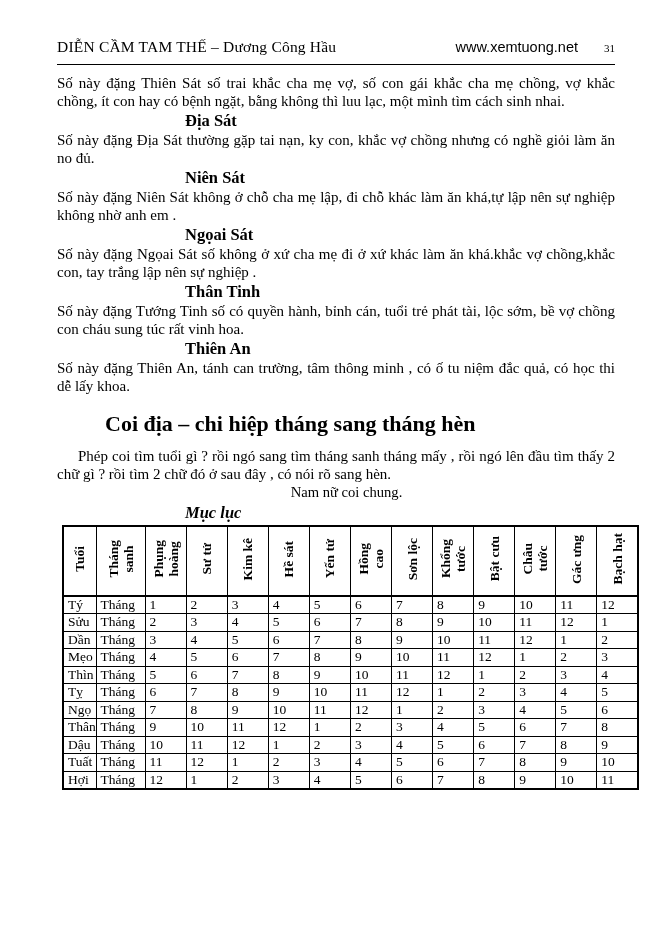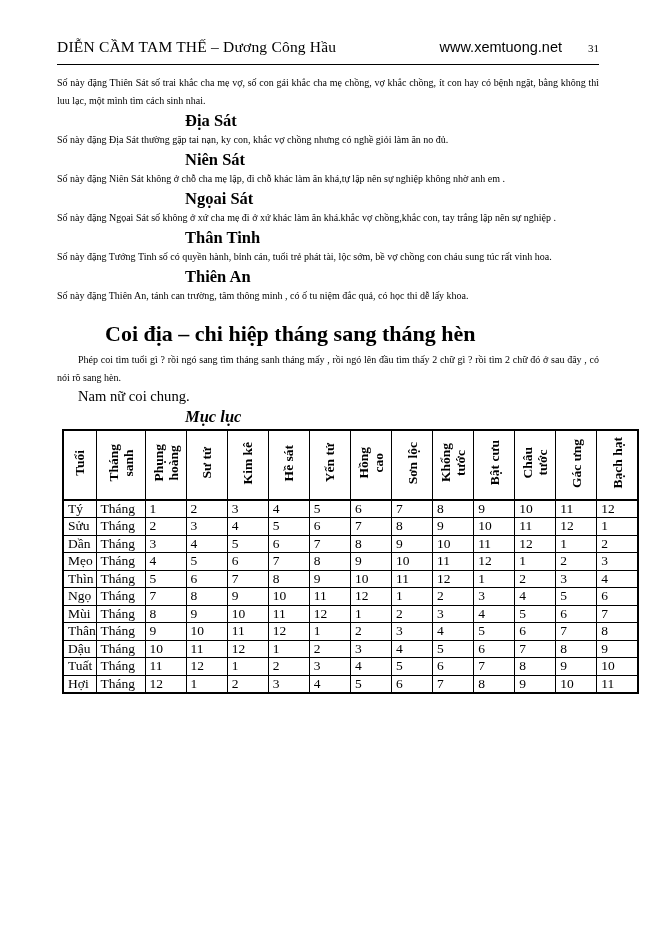--- a/index.html
+++ b/index.html
@@ -2,41 +2,41 @@
 <html><head>
 <meta charset="utf-8">
 <style>
   * { margin:0; padding:0; box-sizing:border-box; }
   html,body { background:#888; }
   .page {
     position:relative; width:661px; height:936px; margin:0 auto;
     background:#ffffff; color:#000;
     font-family:"Liberation Serif", serif;
     overflow:hidden;
-    padding:38px 62px 0 57px;
+    padding:38px 46px 0 57px;
   }
   
   .runhead { display:flex; align-items:baseline; padding-bottom:8px; border-bottom:1.5px solid #000; }
   .runhead .book-title { font-size:15.5px; letter-spacing:.2px; }
   .runhead .spacer { flex:1; }
   .runhead .site { font-family:Liberation Sans, sans-serif; font-size:14.5px; }
   .runhead .pageno { font-size:11px; margin-left:26px; }
   
   .bodycopy { margin-top:9px; }
-  .para { font-size:10px; line-height:18px; text-align:justify; }
+  .para { font-size:15px; line-height:18px; text-align:justify; }
   .section-heading {
     font-size:16.5px; font-weight:bold; line-height:19px;
     padding-left:128px; margin:1px 0;font-family:Liberation Serif, serif;
   }
   .chapter-title {
     font-size:22px; font-weight:bold; line-height:26px;
-    padding-left:48px; margin-top:16px; margin-bottom:4px;
+    padding-left:48px; margin-top:16px; margin-bottom:10px;
   }
   .intro { text-indent:21px; }
-  .note { padding-left:21px; font-size:14.6px; line-height:18px; }
+  .note { padding-left:21px; font-size:14.6px; line-height:18px;text-align:center; }
   .table-title {
     font-size:16.5px; font-weight:bold; line-height:19px;
     padding-left:128px; margin-top:2px; margin-bottom:3px;font-style:italic;
   }
   
   table.luctable {
     border-collapse:collapse; table-layout:fixed;
     width:577px; margin-left:5px;
     font-size:13.5px;
   }
@@ -204,50 +204,50 @@
             <td>9</td>
             <td>10</td>
             <td>11</td>
             <td>12</td>
             <td>1</td>
             <td>2</td>
             <td>3</td>
             <td>4</td>
           </tr>
           <tr>
+            <td>Tỵ</td>
+            <td>Tháng</td>
+            <td>6</td>
+            <td>7</td>
+            <td>8</td>
+            <td>9</td>
+            <td>10</td>
+            <td>11</td>
+            <td>12</td>
+            <td>1</td>
+            <td>2</td>
+            <td>3</td>
+            <td>4</td>
+            <td>5</td>
+          </tr>
+          <tr>
             <td>Ngọ</td>
             <td>Tháng</td>
             <td>7</td>
             <td>8</td>
             <td>9</td>
             <td>10</td>
             <td>11</td>
             <td>12</td>
             <td>1</td>
             <td>2</td>
             <td>3</td>
             <td>4</td>
             <td>5</td>
             <td>6</td>
-          </tr>
-          <tr>
-            <td>Mùi</td>
-            <td>Tháng</td>
-            <td>8</td>
-            <td>9</td>
-            <td>10</td>
-            <td>11</td>
-            <td>12</td>
-            <td>1</td>
-            <td>2</td>
-            <td>3</td>
-            <td>4</td>
-            <td>5</td>
-            <td>6</td>
-            <td>7</td>
           </tr>
           <tr>
             <td>Thân</td>
             <td>Tháng</td>
             <td>9</td>
             <td>10</td>
             <td>11</td>
             <td>12</td>
             <td>1</td>
             <td>2</td>

